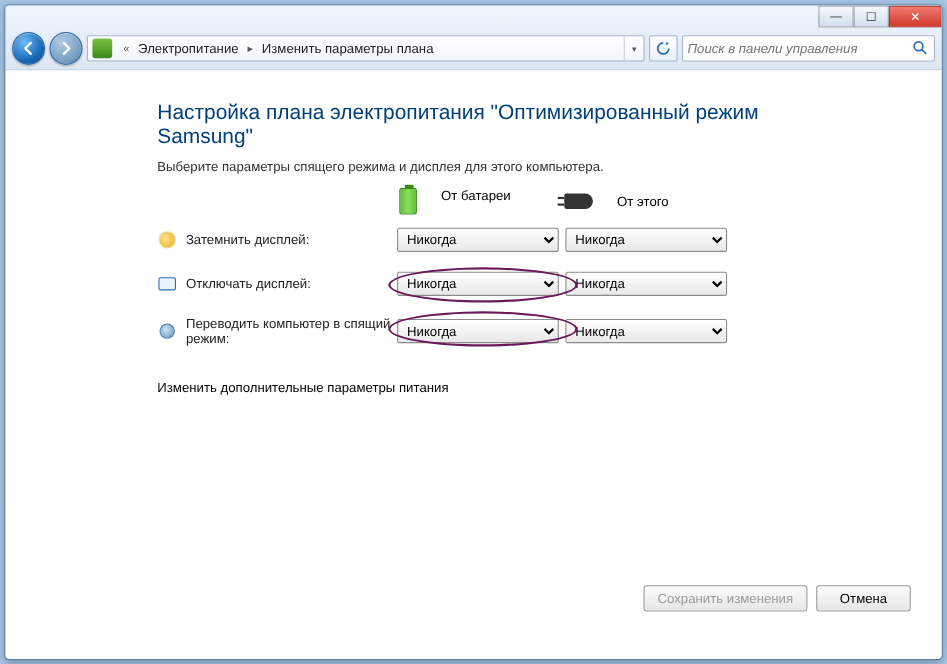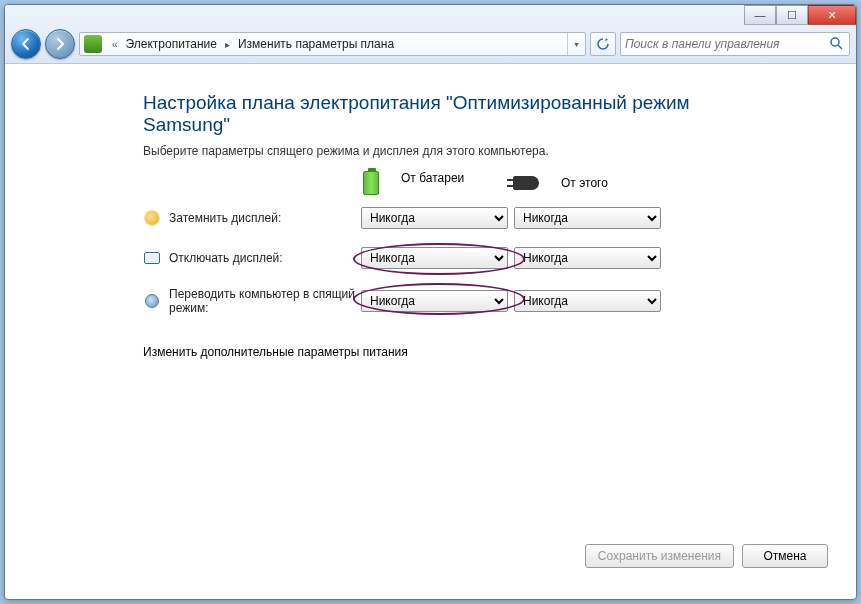--- a/index.html
+++ b/index.html
@@ -262,21 +262,21 @@
   .links a {
     display: block;
     color: #000000;
     text-decoration: none;
     margin-bottom: 12px;
     font-size: 12px;
     cursor: pointer;
   }
   .footer {
     position: absolute;
-    bottom: 28px;
+    bottom: 40px;
     right: 28px;
     display: flex;
     gap: 8px;
   }
   .btn {
     min-width: 86px;
     height: 24px;
     padding: 0 12px;
     font-family: inherit;
     font-size: 12px;

